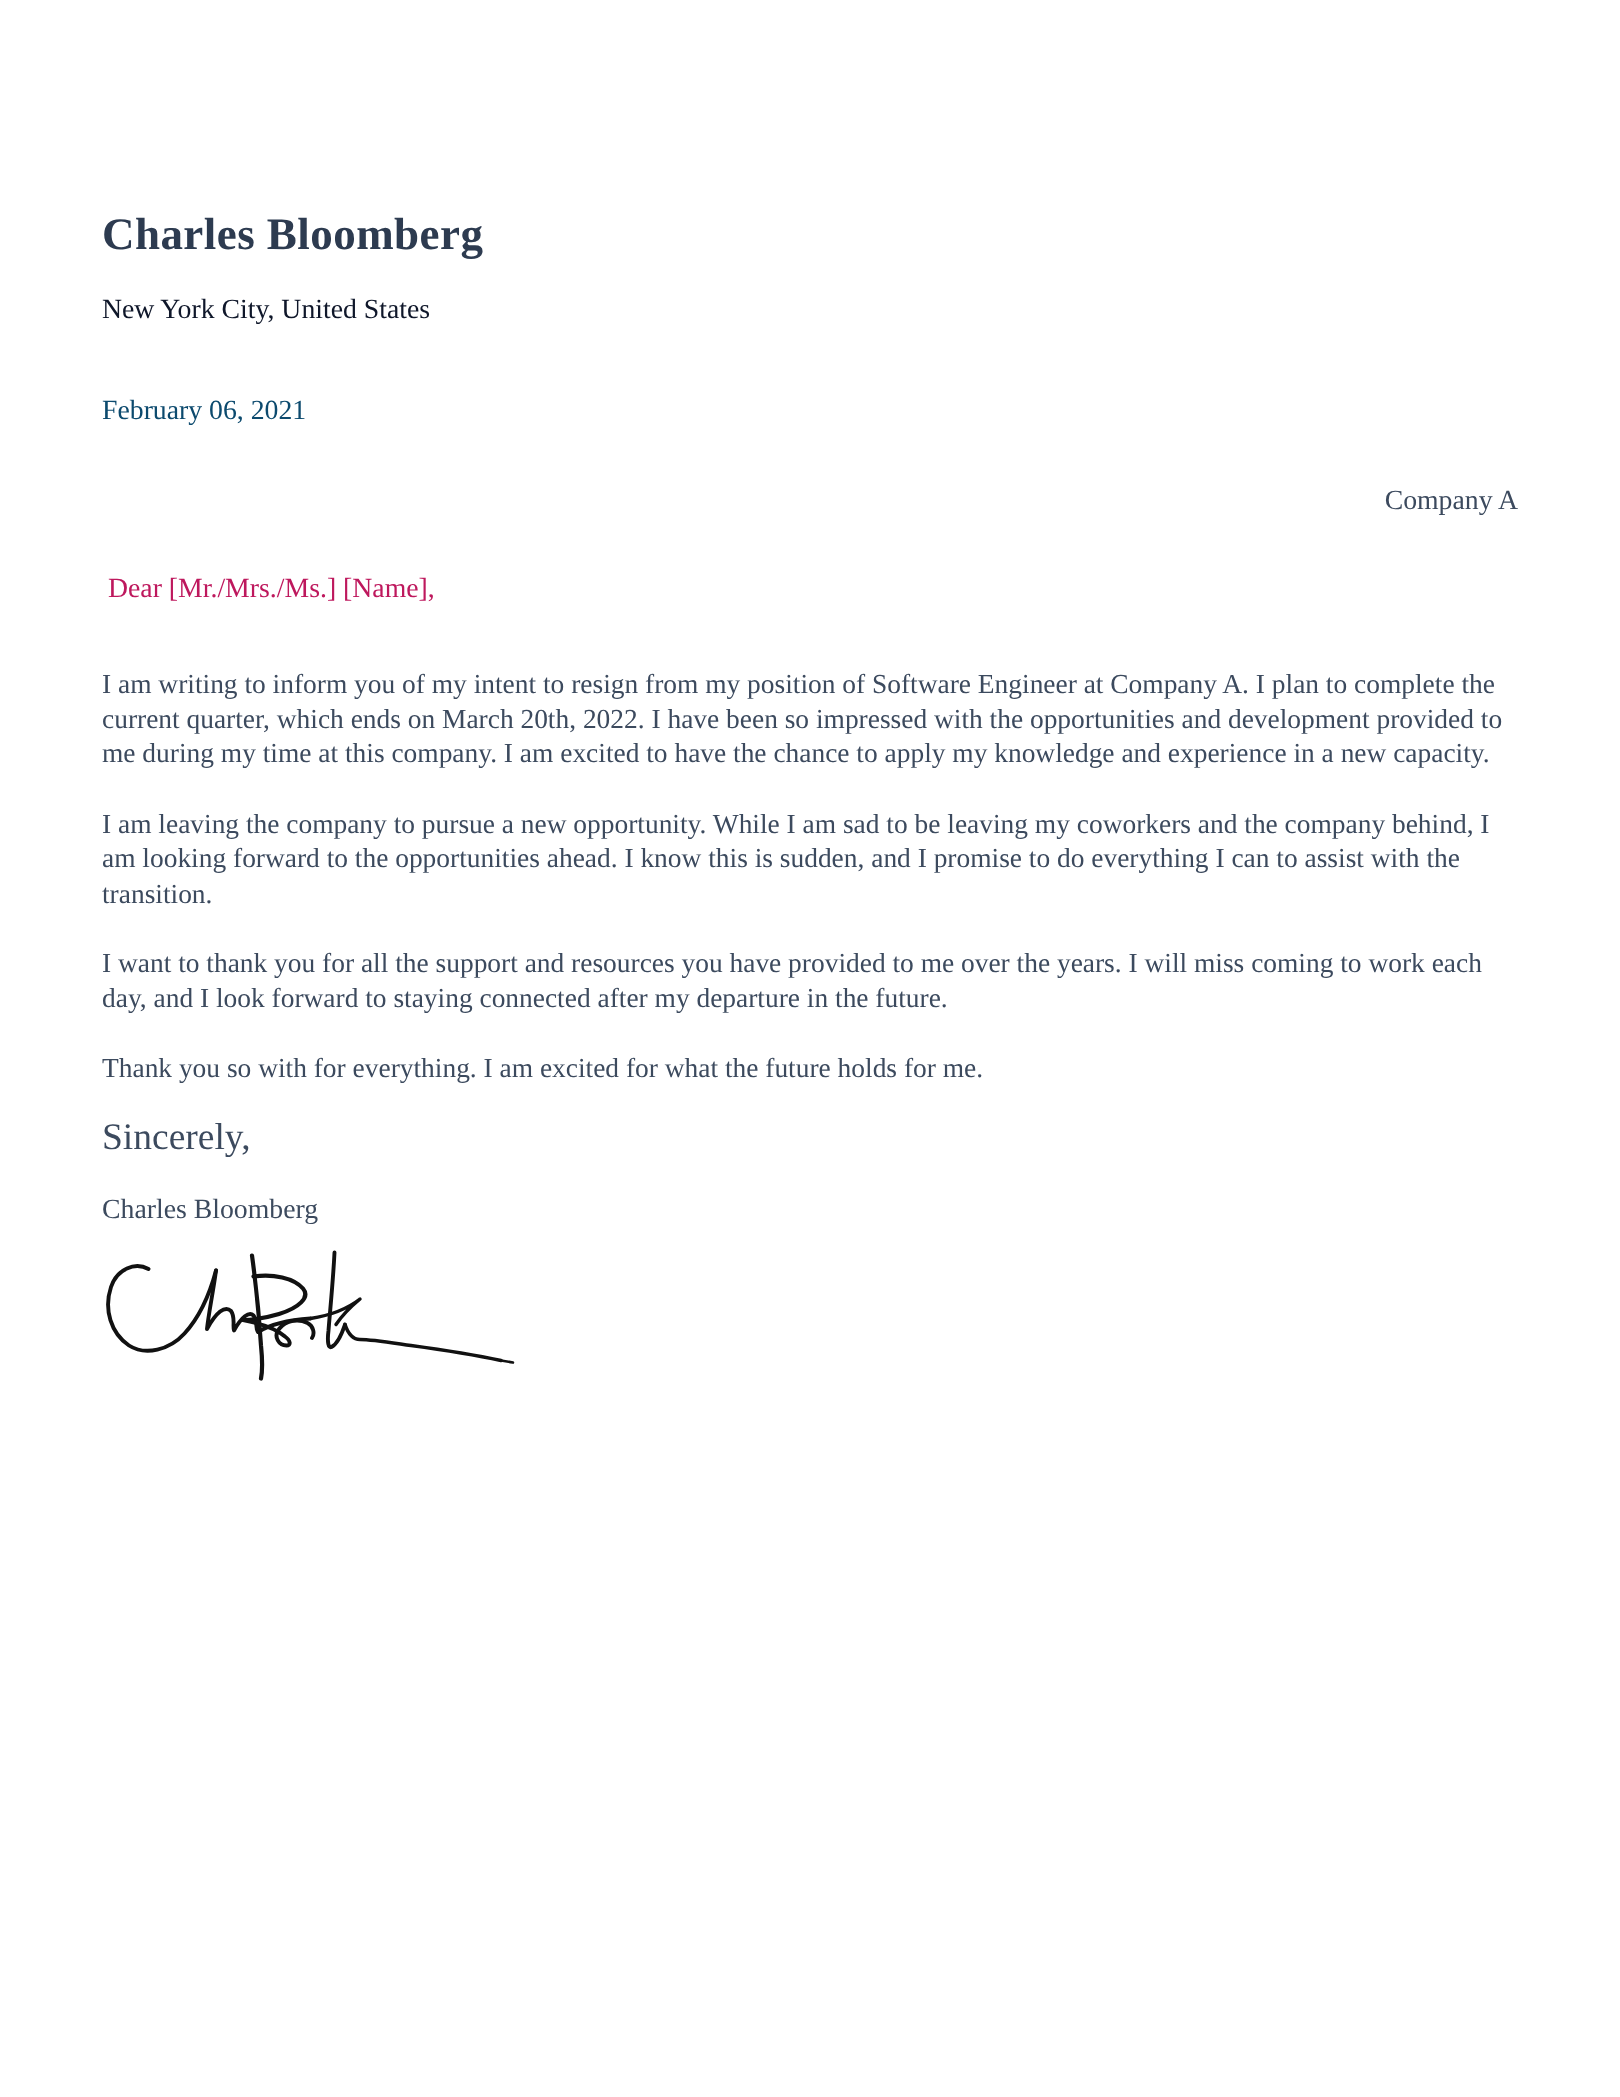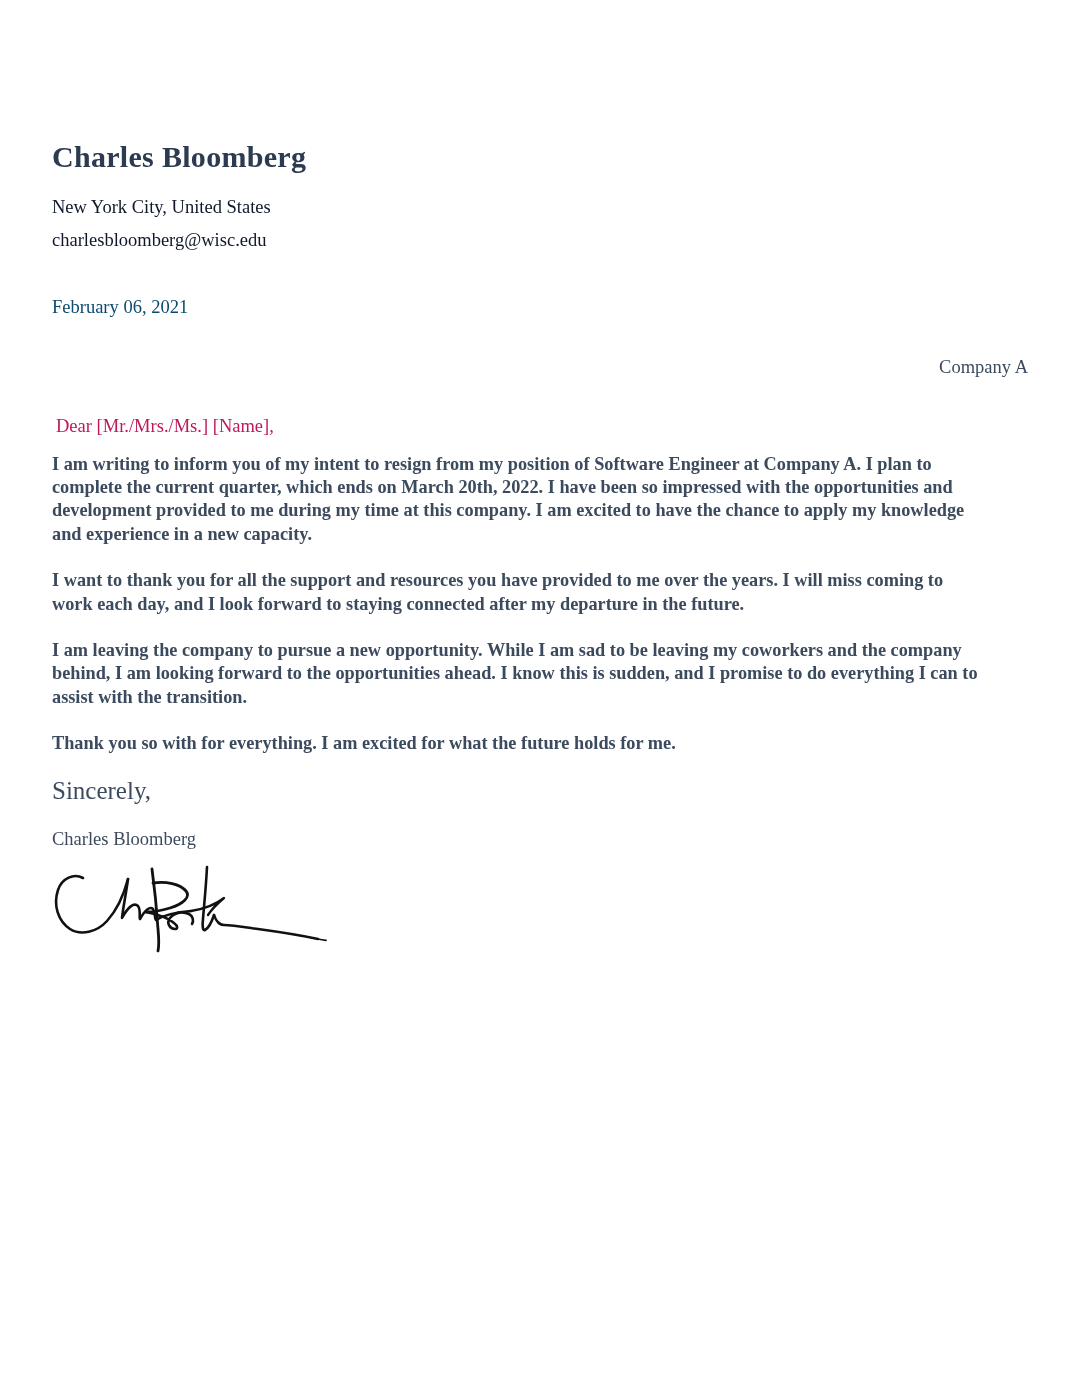--- a/index.html
+++ b/index.html
@@ -12,21 +12,21 @@
     height: 1398px;
     font-family: "Liberation Serif", "DejaVu Serif", serif;
     -webkit-font-smoothing: antialiased;
   }
   .page {
     position: relative;
     width: 1080px;
     height: 1398px;
     background: #ffffff;
     box-sizing: border-box;
-    padding: 0 52px;
+    padding: 0 68px;
     overflow: hidden;
   }
   .letter-name {
     font-size: 30px;
     font-weight: bold;
     color: #2d3b50;
     letter-spacing: 0.3px;
     margin: 0;
     padding-top: 140px;
     line-height: 1.12;
@@ -54,22 +54,21 @@
     text-align: right;
   }
   .salutation-line {
     font-size: 18.5px;
     color: #be185d;
     margin-top: 35px;
     margin-left: 4px;
     line-height: 24px;
   }
   .body-block {
-    margin-top: 15px;
-    font-weight: bold;
+    margin-top: 40px;
   }
   .body-par {
     font-size: 18.3px;
     color: #3c4a5e;
     line-height: 23.4px;
     margin: 0 0 23px 0;
     text-align: left;
     width: 934px;
   }
   .closing-line {
@@ -98,33 +97,32 @@
 </style>
 </head>
 <body>
 
 <div class="page">
 
   <h1 class="letter-name">Charles Bloomberg</h1>
 
   <div class="contact-block">
     <div class="contact-line">New York City, United States</div>
-    <div class="contact-line">charlesbloomberg@wisc.edu</div>
   </div>
 
   <div class="date-line">February 06, 2021</div>
 
   <div class="recipient-line">Company A</div>
 
   <div class="salutation-line">Dear [Mr./Mrs./Ms.] [Name],</div>
 
   <div class="body-block">
     <p class="body-par">I am writing to inform you of my intent to resign from my position of Software Engineer at Company A. I plan to complete the current quarter, which ends on March 20th, 2022. I have been so impressed with the opportunities and development provided to me during my time at this company. I am excited to have the chance to apply my knowledge and experience in a new capacity.</p>
+    <p class="body-par">I am leaving the company to pursue a new opportunity. While I am sad to be leaving my coworkers and the company behind, I am looking forward to the opportunities ahead. I know this is sudden, and I promise to do everything I can to assist with the transition.</p>
     <p class="body-par">I want to thank you for all the support and resources you have provided to me over the years. I will miss coming to work each day, and I look forward to staying connected after my departure in the future.</p>
-    <p class="body-par">I am leaving the company to pursue a new opportunity. While I am sad to be leaving my coworkers and the company behind, I am looking forward to the opportunities ahead. I know this is sudden, and I promise to do everything I can to assist with the transition.</p>
     <p class="body-par">Thank you so with for everything. I am excited for what the future holds for me.</p>
   </div>
 
   <div class="closing-line">Sincerely,</div>
 
   <div class="signer-line">Charles Bloomberg</div>
 
   <div class="signature-wrap">
     <svg viewBox="0 0 300 90">
       <g fill="none" stroke="#111111" stroke-linecap="round" stroke-linejoin="round">

